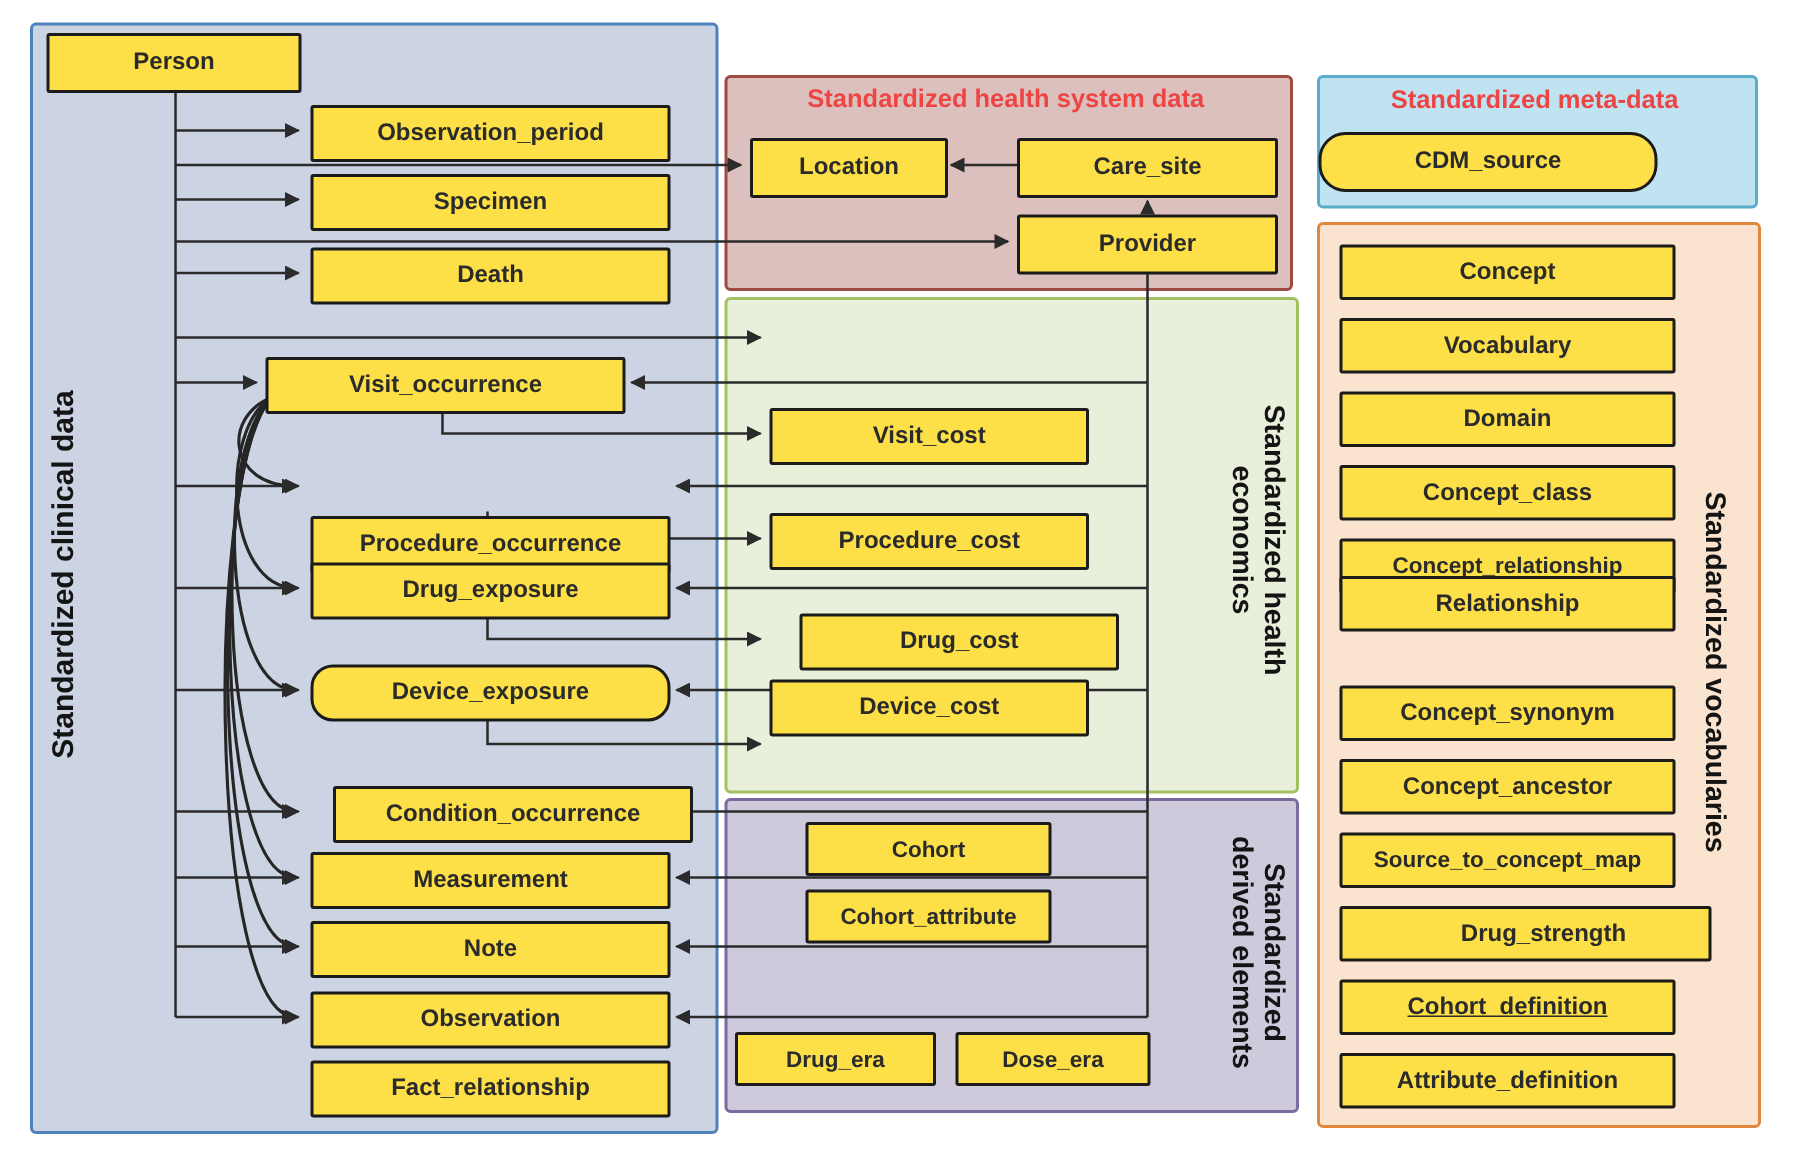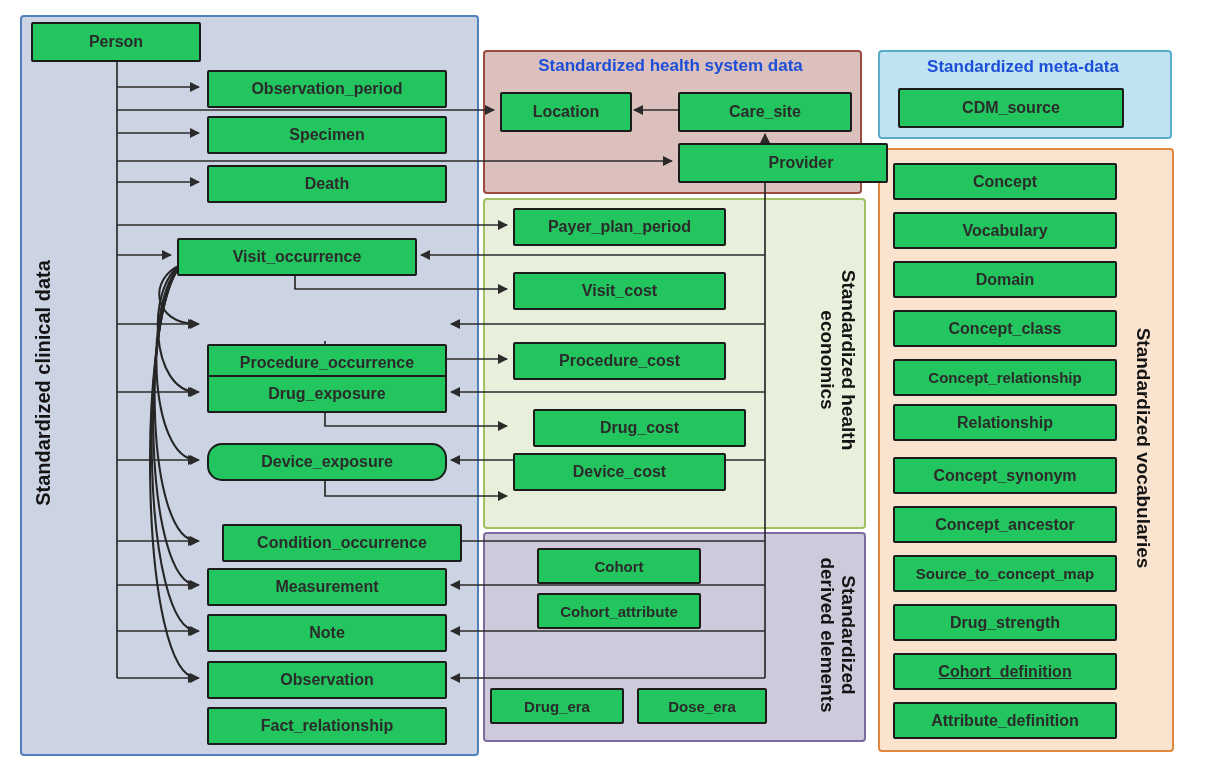--- a/index.html
+++ b/index.html
@@ -9,23 +9,23 @@
     overflow:hidden;
   }
   .section{position:absolute;border-style:solid;border-width:2.5px;border-radius:4px;z-index:1;}
   .sec-clinical{left:20px;top:15px;width:455px;height:737px;background:#ccd4e4;border-color:#4f81bd;}
   .sec-health-system{left:483px;top:50px;width:375px;height:140px;background:#dcc0bd;border-color:#9c4a42;}
   .sec-meta{left:878px;top:50px;width:290px;height:85px;background:#bfe3f1;border-color:#5aaccb;}
   .sec-economics{left:483px;top:198px;width:379px;height:327px;background:#e8efda;border-color:#a2c162;}
   .sec-derived{left:483px;top:532px;width:379px;height:206px;background:#cfc9dc;border-color:#7b6ba0;}
   .sec-vocab{left:878px;top:148px;width:292px;height:600px;background:#fae4cf;border-color:#e0873e;}
 
-  .sec-title{position:absolute;z-index:10;font-weight:bold;font-size:17px;text-align:center;color:#1d4ed8;letter-spacing:0;}
+  .sec-title{position:absolute;z-index:10;font-weight:bold;font-size:17px;text-align:center;color:#ef4444;letter-spacing:0;}
   .tbox{
-    position:absolute;z-index:10;background:#22c55e;border:2.5px solid #1b1b1b;border-radius:2px;
+    position:absolute;z-index:10;background:#fde047;border:2.5px solid #1b1b1b;border-radius:2px;
     display:flex;align-items:center;justify-content:center;
     font-weight:bold;font-size:16px;color:#2b2b2b;white-space:nowrap;
   }
   .tbox.small{font-size:15px;}
   .vlabel{
     position:absolute;z-index:10;font-weight:bold;font-size:19px;color:#141414;
     text-align:center;line-height:1.12;
   }
   .vlabel span{display:block;}
   .rot-cw{transform:translate(-50%,-50%) rotate(90deg);}
@@ -121,41 +121,40 @@
   <div class="tbox" style="left:207px;top:375px;width:236px;height:34px;">Drug_exposure</div>
   <div class="tbox" style="left:207px;top:443px;width:236px;height:34px;border-radius:15px;">Device_exposure</div>
   <div class="tbox" style="left:222px;top:524px;width:236px;height:34px;">Condition_occurrence</div>
   <div class="tbox" style="left:207px;top:568px;width:236px;height:34px;">Measurement</div>
   <div class="tbox" style="left:207px;top:614px;width:236px;height:34px;">Note</div>
   <div class="tbox" style="left:207px;top:661px;width:236px;height:34px;">Observation</div>
   <div class="tbox" style="left:207px;top:707px;width:236px;height:34px;">Fact_relationship</div>
 
   <div class="tbox" style="left:500px;top:92px;width:128px;height:36px;">Location</div>
   <div class="tbox" style="left:678px;top:92px;width:170px;height:36px;">Care_site</div>
-  <div class="tbox" style="left:678px;top:143px;width:170px;height:36px;padding-left:36px;">Provider</div>
+  <div class="tbox" style="left:678px;top:143px;width:170px;height:36px;">Provider</div>
 
-  <div class="tbox" style="left:898px;top:88px;width:222px;height:36px;">CDM_source</div>
+  <div class="tbox" style="left:879px;top:88px;width:222px;height:36px;border-radius:18px;">CDM_source</div>
 
-  <div class="tbox" style="left:513px;top:208px;width:209px;height:34px;">Payer_plan_period</div>
   <div class="tbox" style="left:513px;top:272px;width:209px;height:34px;">Visit_cost</div>
   <div class="tbox" style="left:513px;top:342px;width:209px;height:34px;">Procedure_cost</div>
   <div class="tbox" style="left:513px;top:409px;width:209px;height:34px;margin-left:20px;">Drug_cost</div>
   <div class="tbox" style="left:513px;top:453px;width:209px;height:34px;">Device_cost</div>
 
   <div class="tbox small" style="left:537px;top:548px;width:160px;height:32px;">Cohort</div>
   <div class="tbox small" style="left:537px;top:593px;width:160px;height:32px;">Cohort_attribute</div>
   <div class="tbox small" style="left:490px;top:688px;width:130px;height:32px;">Drug_era</div>
   <div class="tbox small" style="left:637px;top:688px;width:126px;height:32px;">Dose_era</div>
 
   <div class="tbox" style="left:893px;top:163px;width:220px;height:33px;">Concept</div>
   <div class="tbox" style="left:893px;top:212px;width:220px;height:33px;">Vocabulary</div>
   <div class="tbox" style="left:893px;top:261px;width:220px;height:33px;">Domain</div>
   <div class="tbox" style="left:893px;top:310px;width:220px;height:33px;">Concept_class</div>
   <div class="tbox small" style="left:893px;top:359px;width:220px;height:33px;">Concept_relationship</div>
-  <div class="tbox" style="left:893px;top:404px;width:220px;height:33px;">Relationship</div>
+  <div class="tbox" style="left:893px;top:384px;width:220px;height:33px;">Relationship</div>
   <div class="tbox" style="left:893px;top:457px;width:220px;height:33px;">Concept_synonym</div>
   <div class="tbox" style="left:893px;top:506px;width:220px;height:33px;">Concept_ancestor</div>
   <div class="tbox small" style="left:893px;top:555px;width:220px;height:33px;">Source_to_concept_map</div>
-  <div class="tbox" style="left:893px;top:604px;width:220px;height:33px;">Drug_strength</div>
+  <div class="tbox" style="left:893px;top:604px;width:220px;height:33px;padding-left:24px;">Drug_strength</div>
   <div class="tbox" style="left:893px;top:653px;width:220px;height:33px;text-decoration:underline;">Cohort_definition</div>
   <div class="tbox" style="left:893px;top:702px;width:220px;height:33px;">Attribute_definition</div>
 
 </div>
 
 </body></html>

